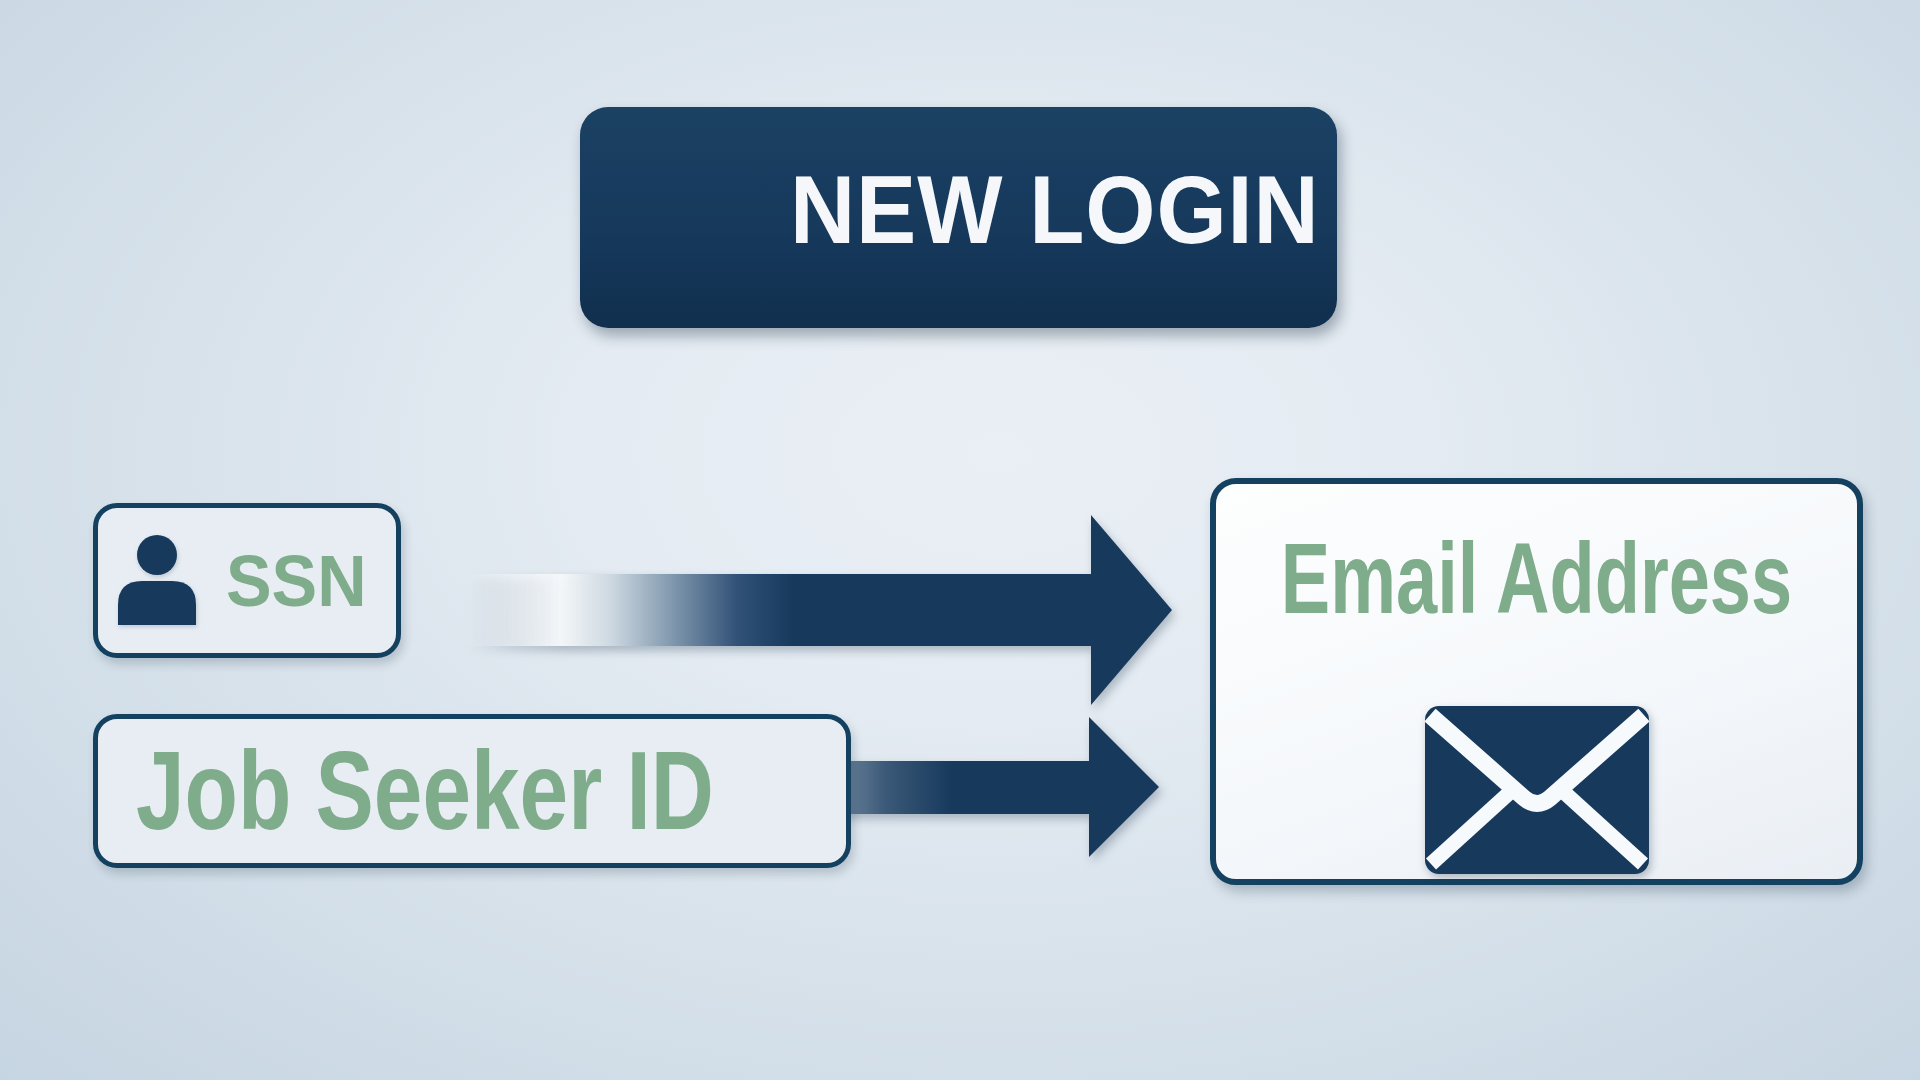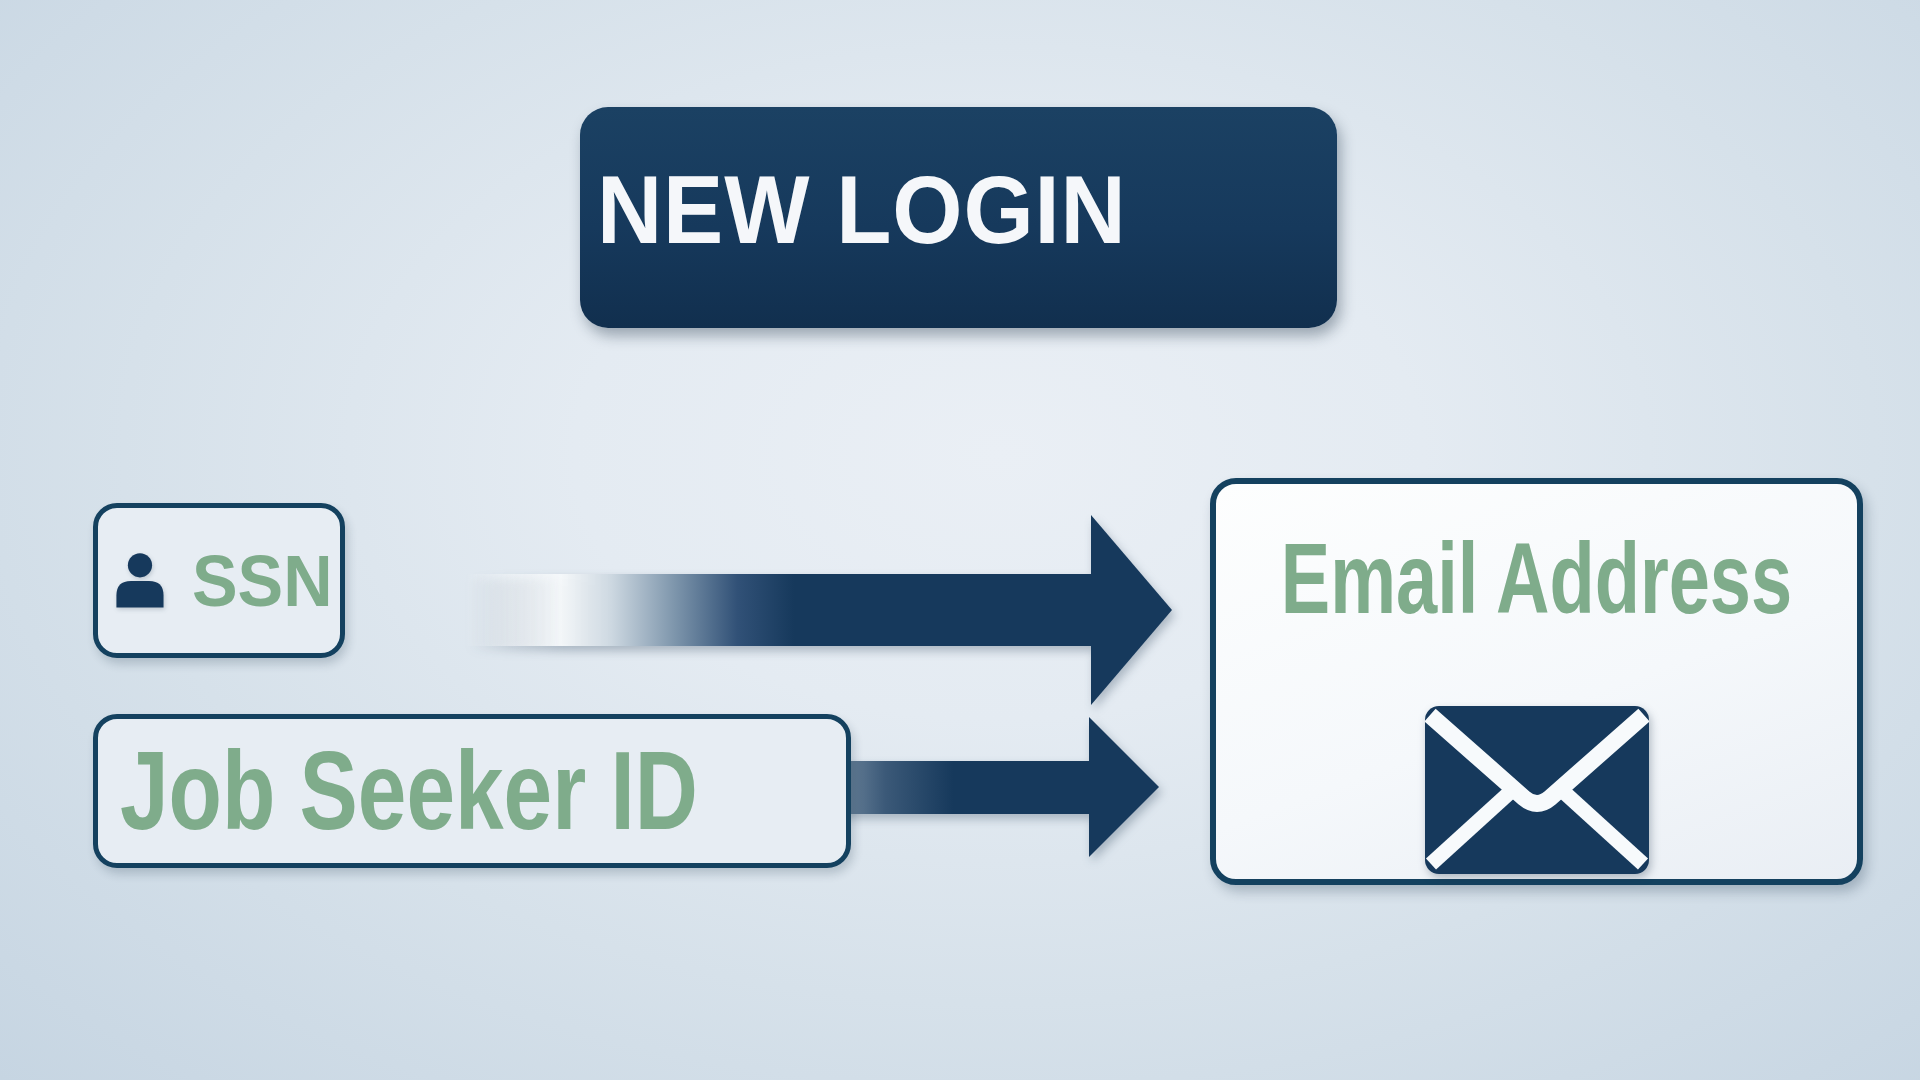--- a/index.html
+++ b/index.html
@@ -7,38 +7,38 @@
   .canvas{
     position:relative;width:1920px;height:1080px;
     background:radial-gradient(ellipse at 52% 42%, #eaeff5 0%, #e4ebf2 30%, #d6e1ea 62%, #c6d5e2 100%);
   }
   
   .header-box{
     position:absolute;left:580px;top:107px;width:757px;height:221px;
     border-radius:28px;
     background:linear-gradient(180deg,#1b4163 0%,#16395c 55%,#112f4e 100%);
     box-shadow:4px 8px 14px rgba(20,40,60,0.35);
-    display:flex;align-items:center;justify-content:flex-start;
+    display:flex;align-items:center;justify-content:flex-end;
     z-index:2;
   }
   .header-label{
     color:#f5f7fa;font-weight:bold;font-size:96px;line-height:1;
     letter-spacing:1px;display:inline-block;transform:scaleX(0.94);
     padding-bottom:16px;
   }
   
   .node{
     position:absolute;border:5px solid #14415f;border-radius:24px;
     background:#e7edf3;
     box-shadow:3px 6px 10px rgba(23,48,71,0.20);
     display:flex;align-items:center;
     z-index:2;box-sizing:border-box;
   }
-  .node-ssn{left:93px;top:503px;width:252px;height:155px;padding-left:16px;gap:26px;}
-  .node-jsid{left:93px;top:714px;width:758px;height:154px;gap:22px;}
+  .node-ssn{left:93px;top:503px;width:308px;height:155px;padding-left:16px;gap:26px;}
+  .node-jsid{left:93px;top:714px;width:758px;height:154px;padding-left:16px;gap:22px;}
   .node-label{
     color:#7fac8b;font-weight:bold;line-height:1;display:inline-block;
     transform-origin:left center;white-space:nowrap;
   }
   .label-ssn{font-size:72px;transform:scaleX(0.95);}
   .label-jsid{font-size:112px;transform:scaleX(0.78);}
   
   .email-box{
     position:absolute;left:1210px;top:478px;width:653px;height:407px;
     border:6px solid #14415f;border-radius:26px;box-sizing:border-box;

